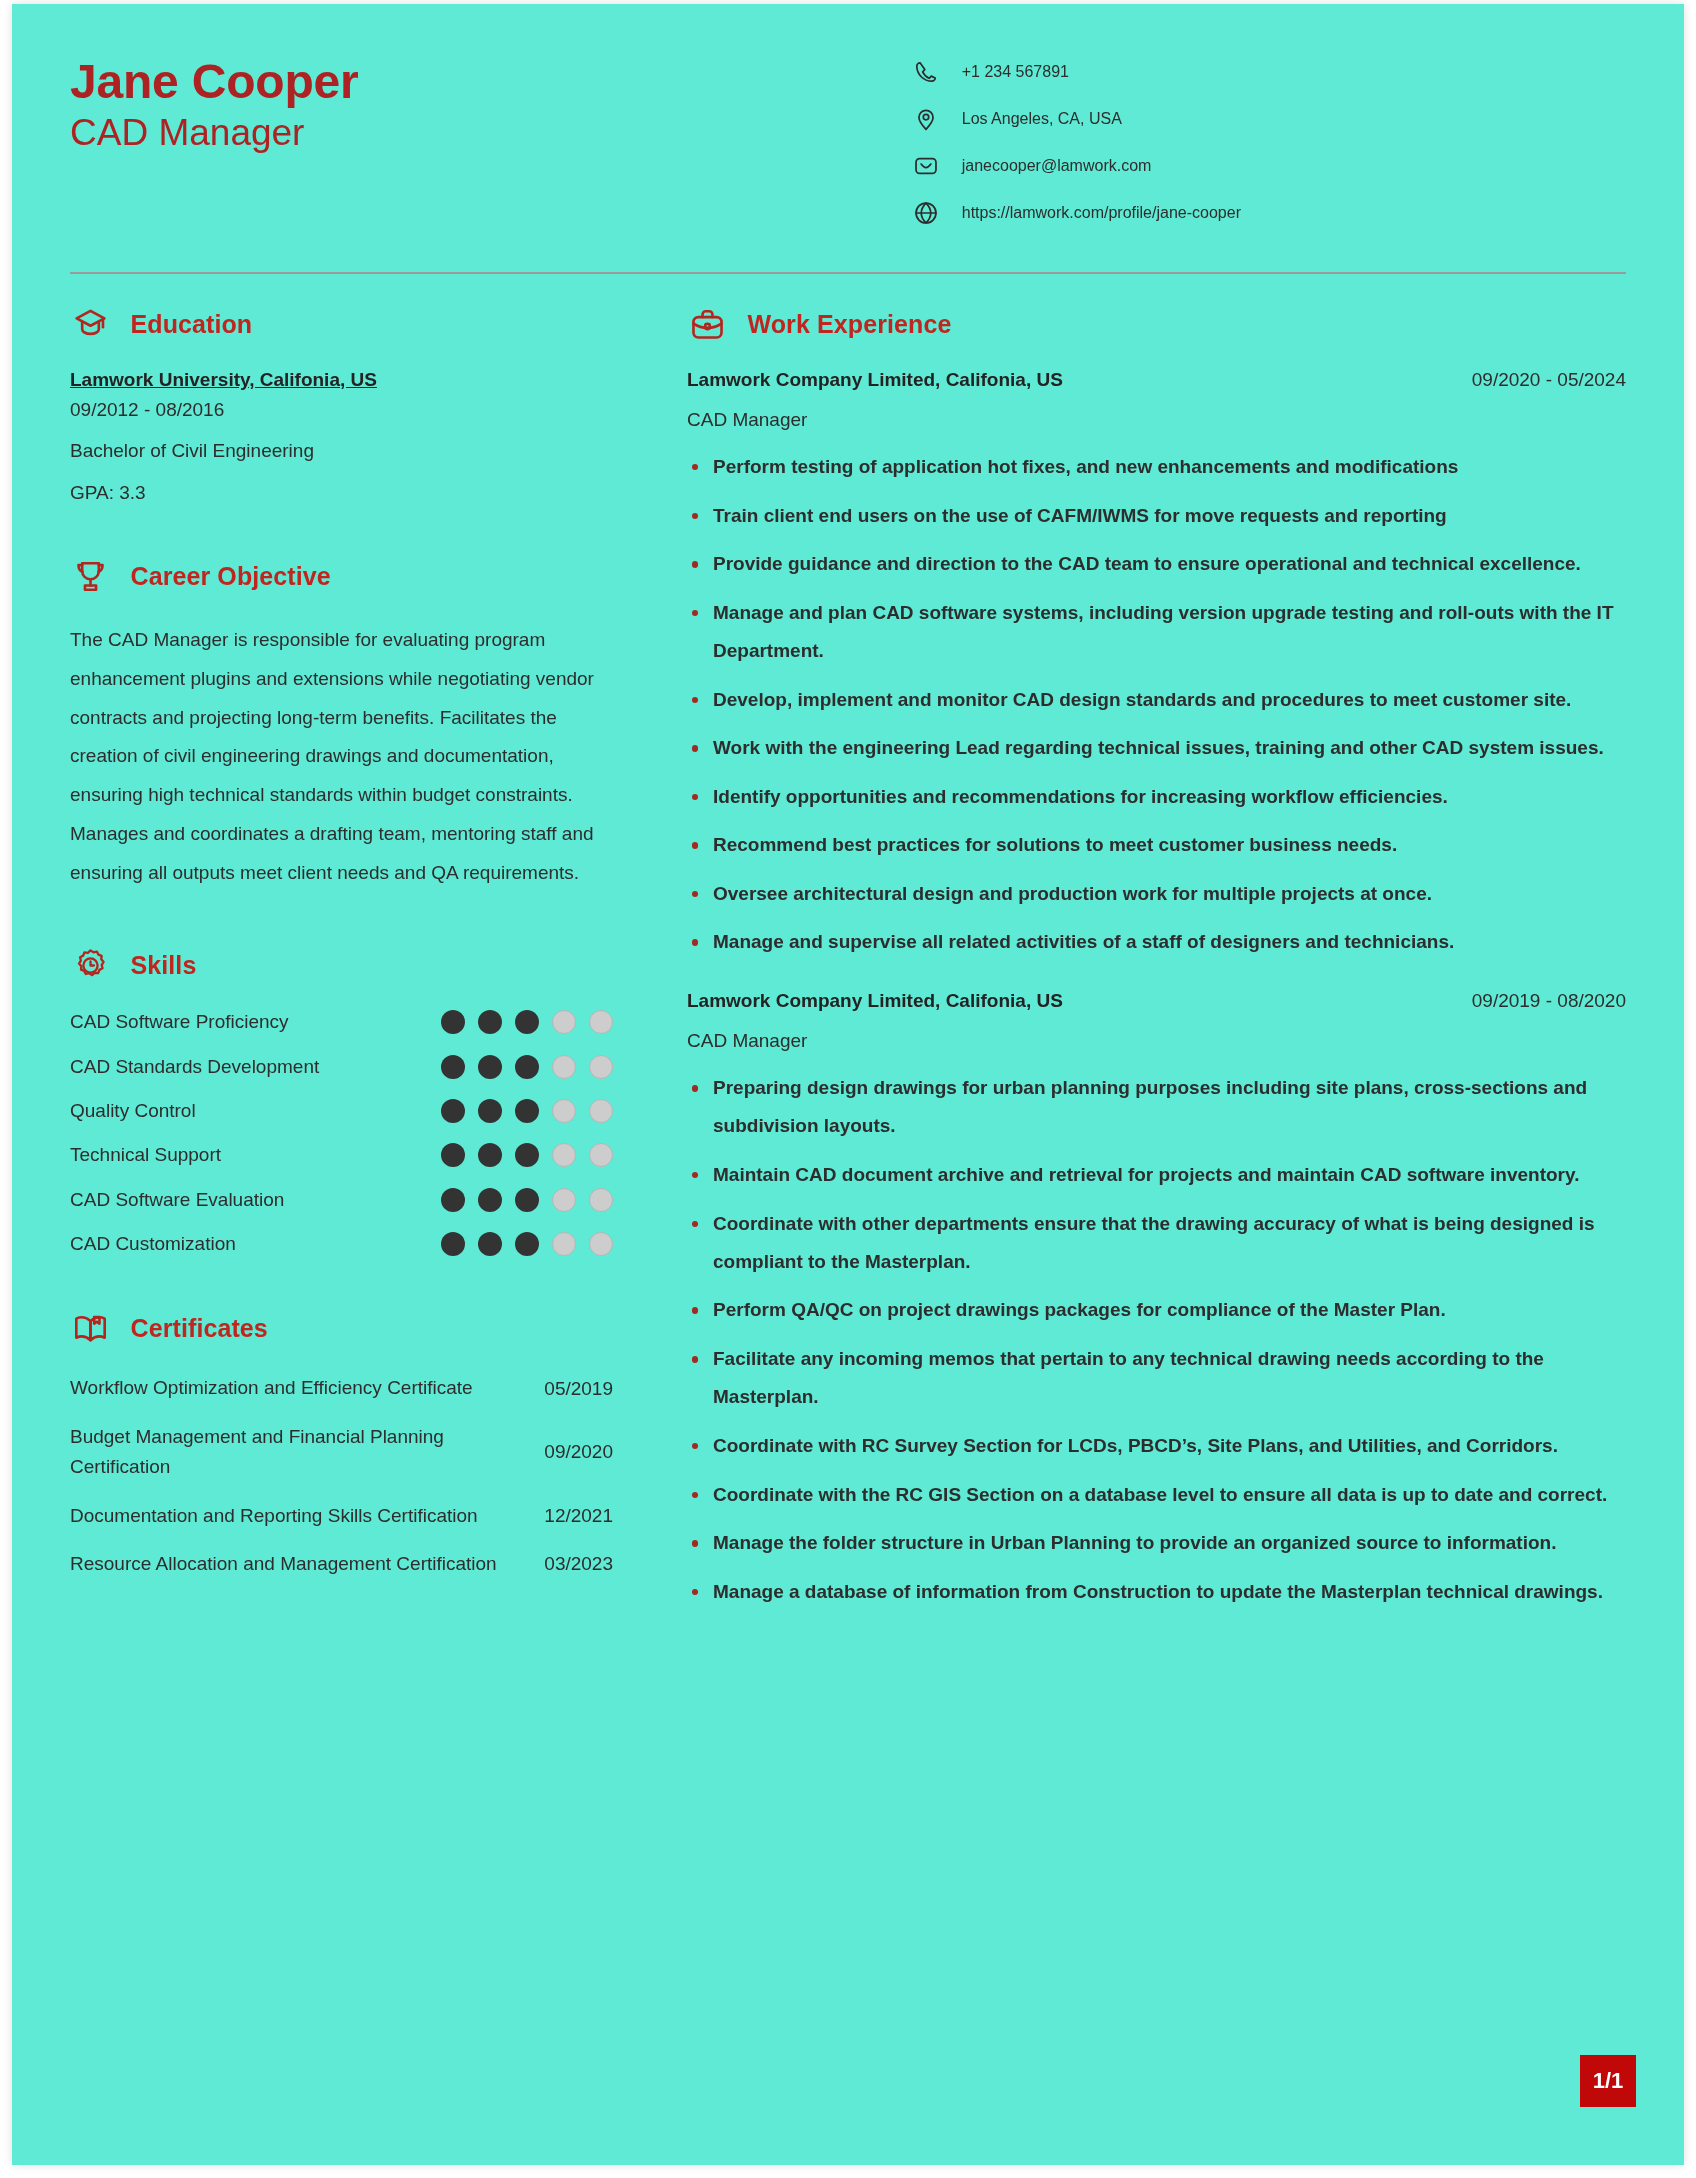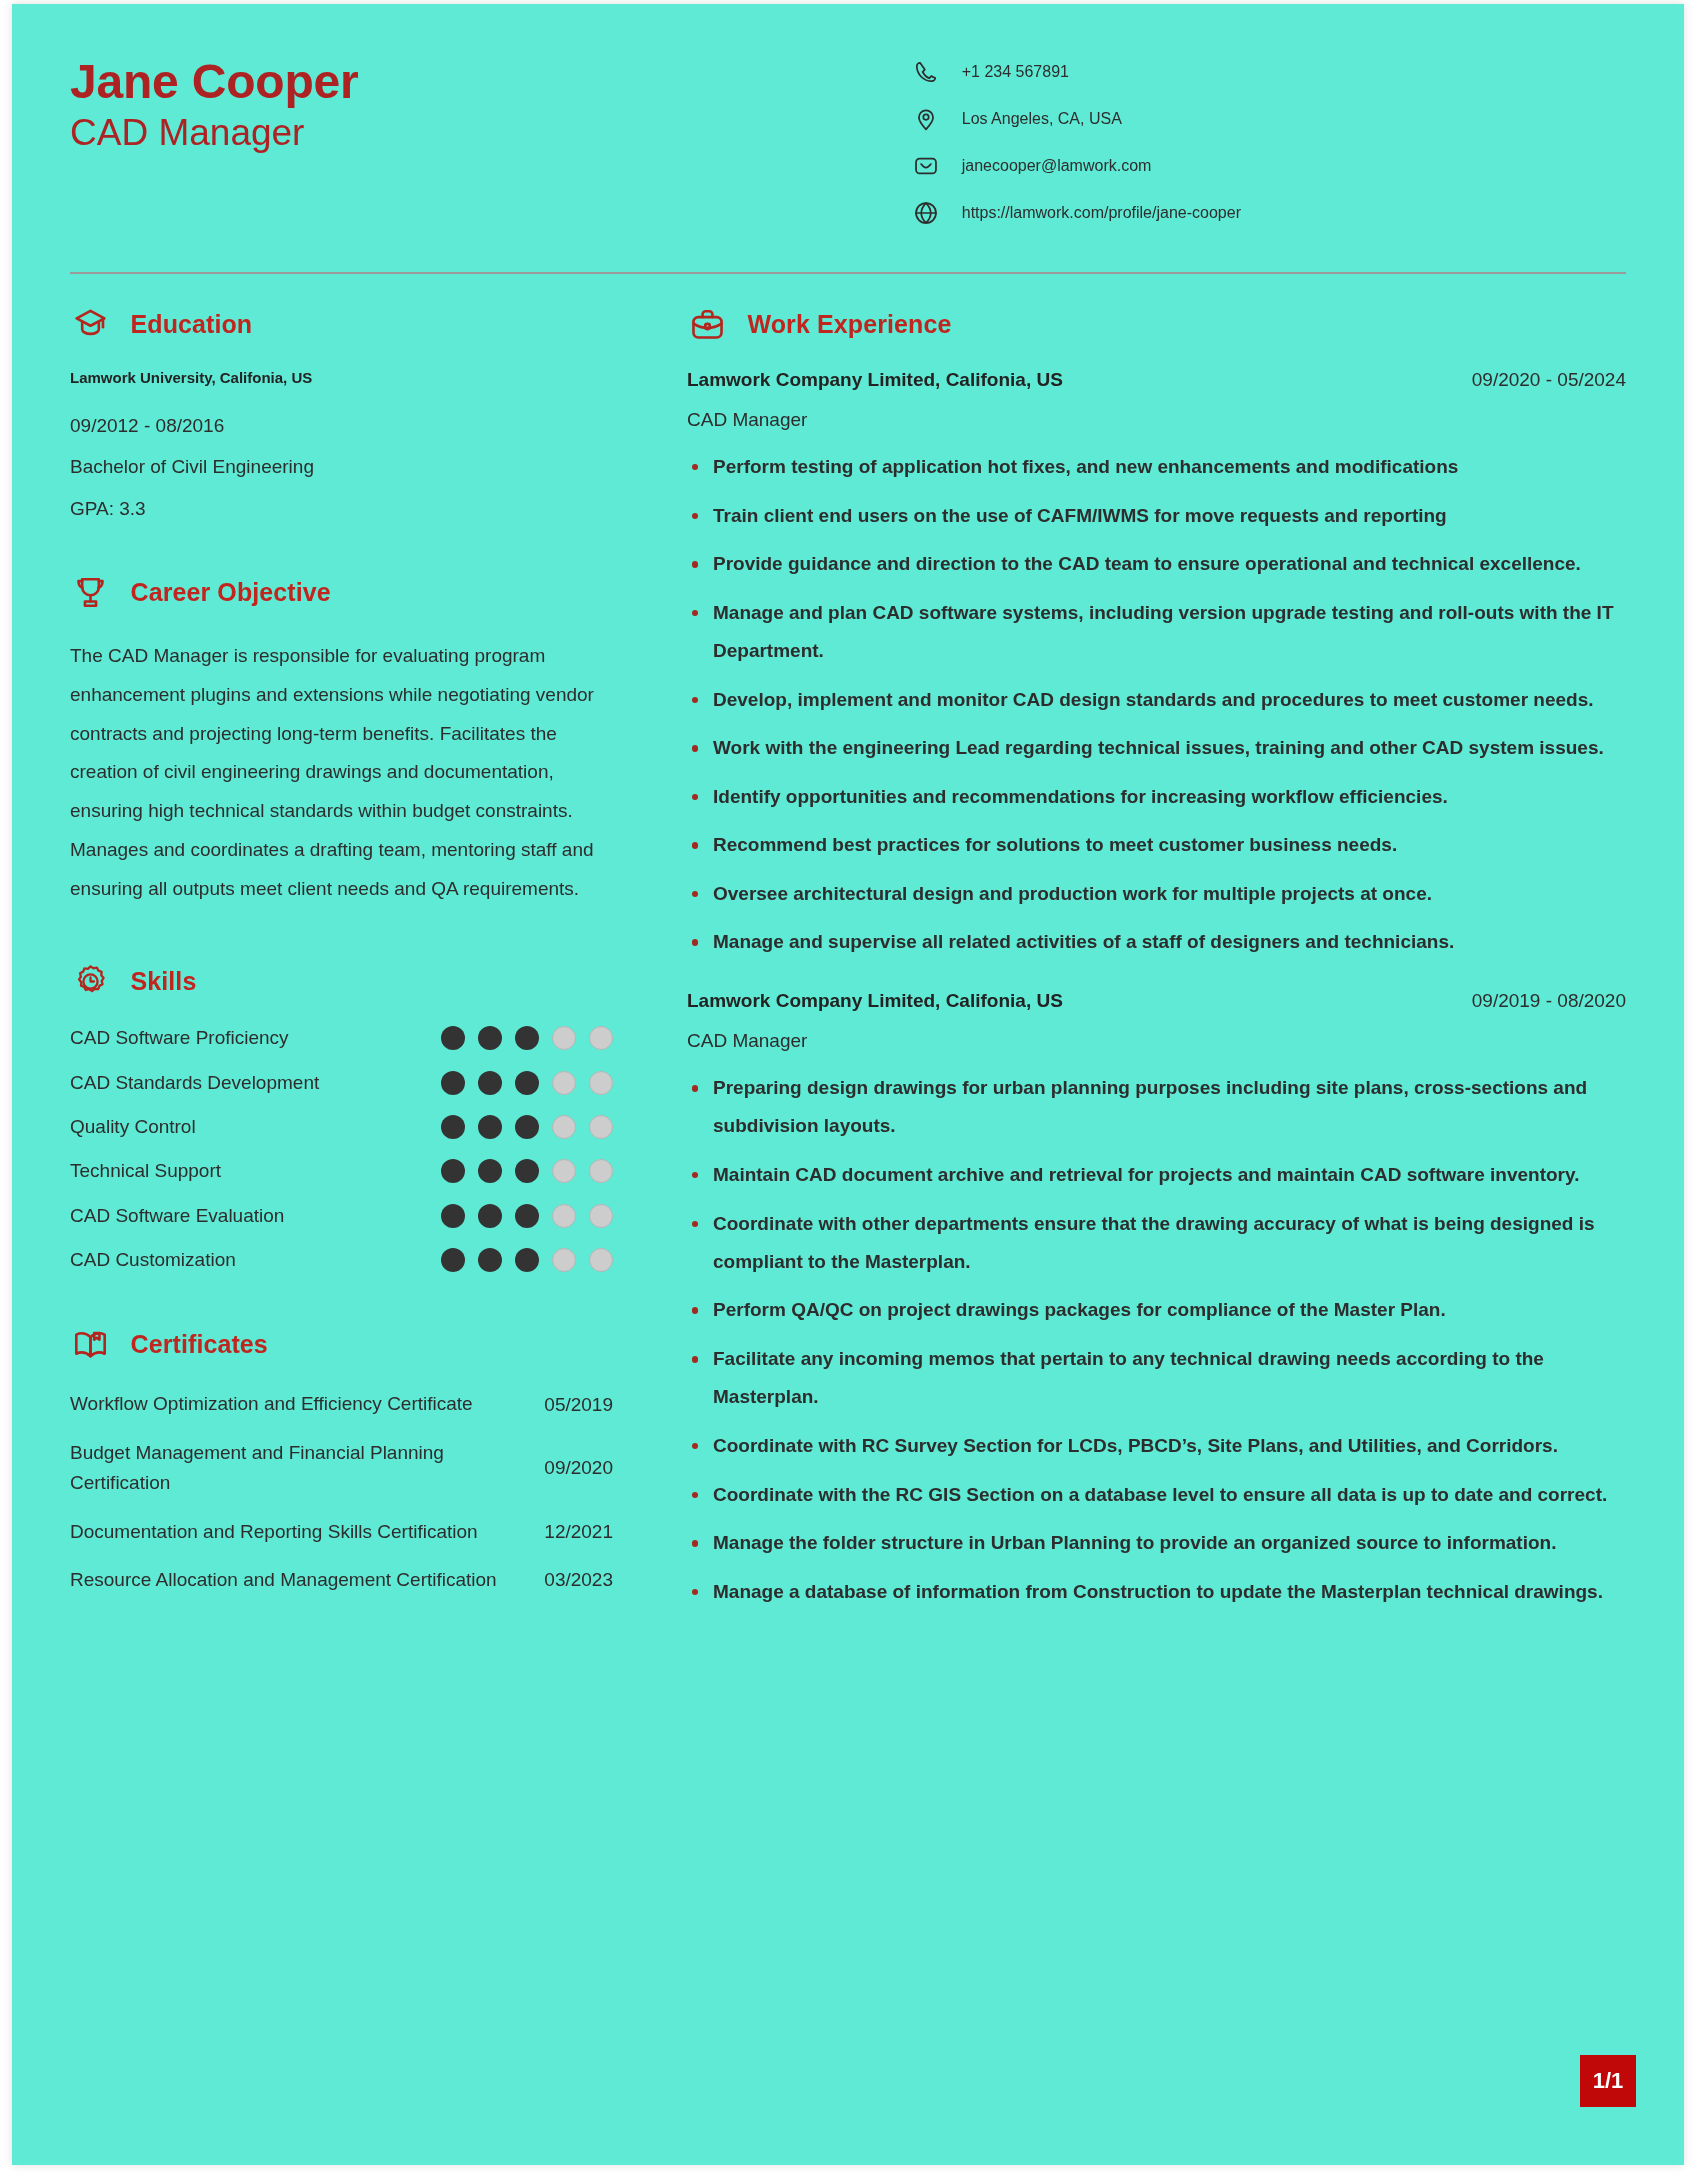--- a/index.html
+++ b/index.html
@@ -91,24 +91,25 @@
   }
   .sec-title {
     font-size: 25px;
     font-weight: bold;
     color: #c0261f;
     letter-spacing: 0.1px;
   }
   .section { margin-bottom: 52px; }
 
   .ed-org {
-    font-size: 15px;
+    font-size: 19px;
     font-weight: bold;
     color: #232323;
-    margin-bottom: 29px;
+    margin-bottom: 8px;
+    text-decoration: underline;
   }
   .ed-line {
     font-size: 19px;
     color: #2d2d2d;
     margin-bottom: 19.5px;
   }
   .ed-line:last-child { margin-bottom: 9px; }
 
   .objective {
     font-size: 19px;
@@ -439,21 +440,21 @@
                   <div class="job-head">
                     <div class="job-org">Lamwork Company Limited, Califonia, US</div>
                     <div class="job-date">09/2020 - 05/2024</div>
                   </div>
                   <div class="job-title">CAD Manager</div>
                   <ul class="bullets">
                     <li>Perform testing of application hot fixes, and new enhancements and modifications</li>
                     <li>Train client end users on the use of CAFM/IWMS for move requests and reporting</li>
                     <li>Provide guidance and direction to the CAD team to ensure operational and technical excellence.</li>
                     <li>Manage and plan CAD software systems, including version upgrade testing and roll-outs with the IT Department.</li>
-                    <li>Develop, implement and monitor CAD design standards and procedures to meet customer needs.</li>
+                    <li>Develop, implement and monitor CAD design standards and procedures to meet customer site.</li>
                     <li>Work with the engineering Lead regarding technical issues, training and other CAD system issues.</li>
                     <li>Identify opportunities and recommendations for increasing workflow efficiencies.</li>
                     <li>Recommend best practices for solutions to meet customer business needs.</li>
                     <li>Oversee architectural design and production work for multiple projects at once.</li>
                     <li>Manage and supervise all related activities of a staff of designers and technicians.</li>
                   </ul>
                 </div>
                 <div class="job job-2">
                   <div class="job-head">
                     <div class="job-org">Lamwork Company Limited, Califonia, US</div>

